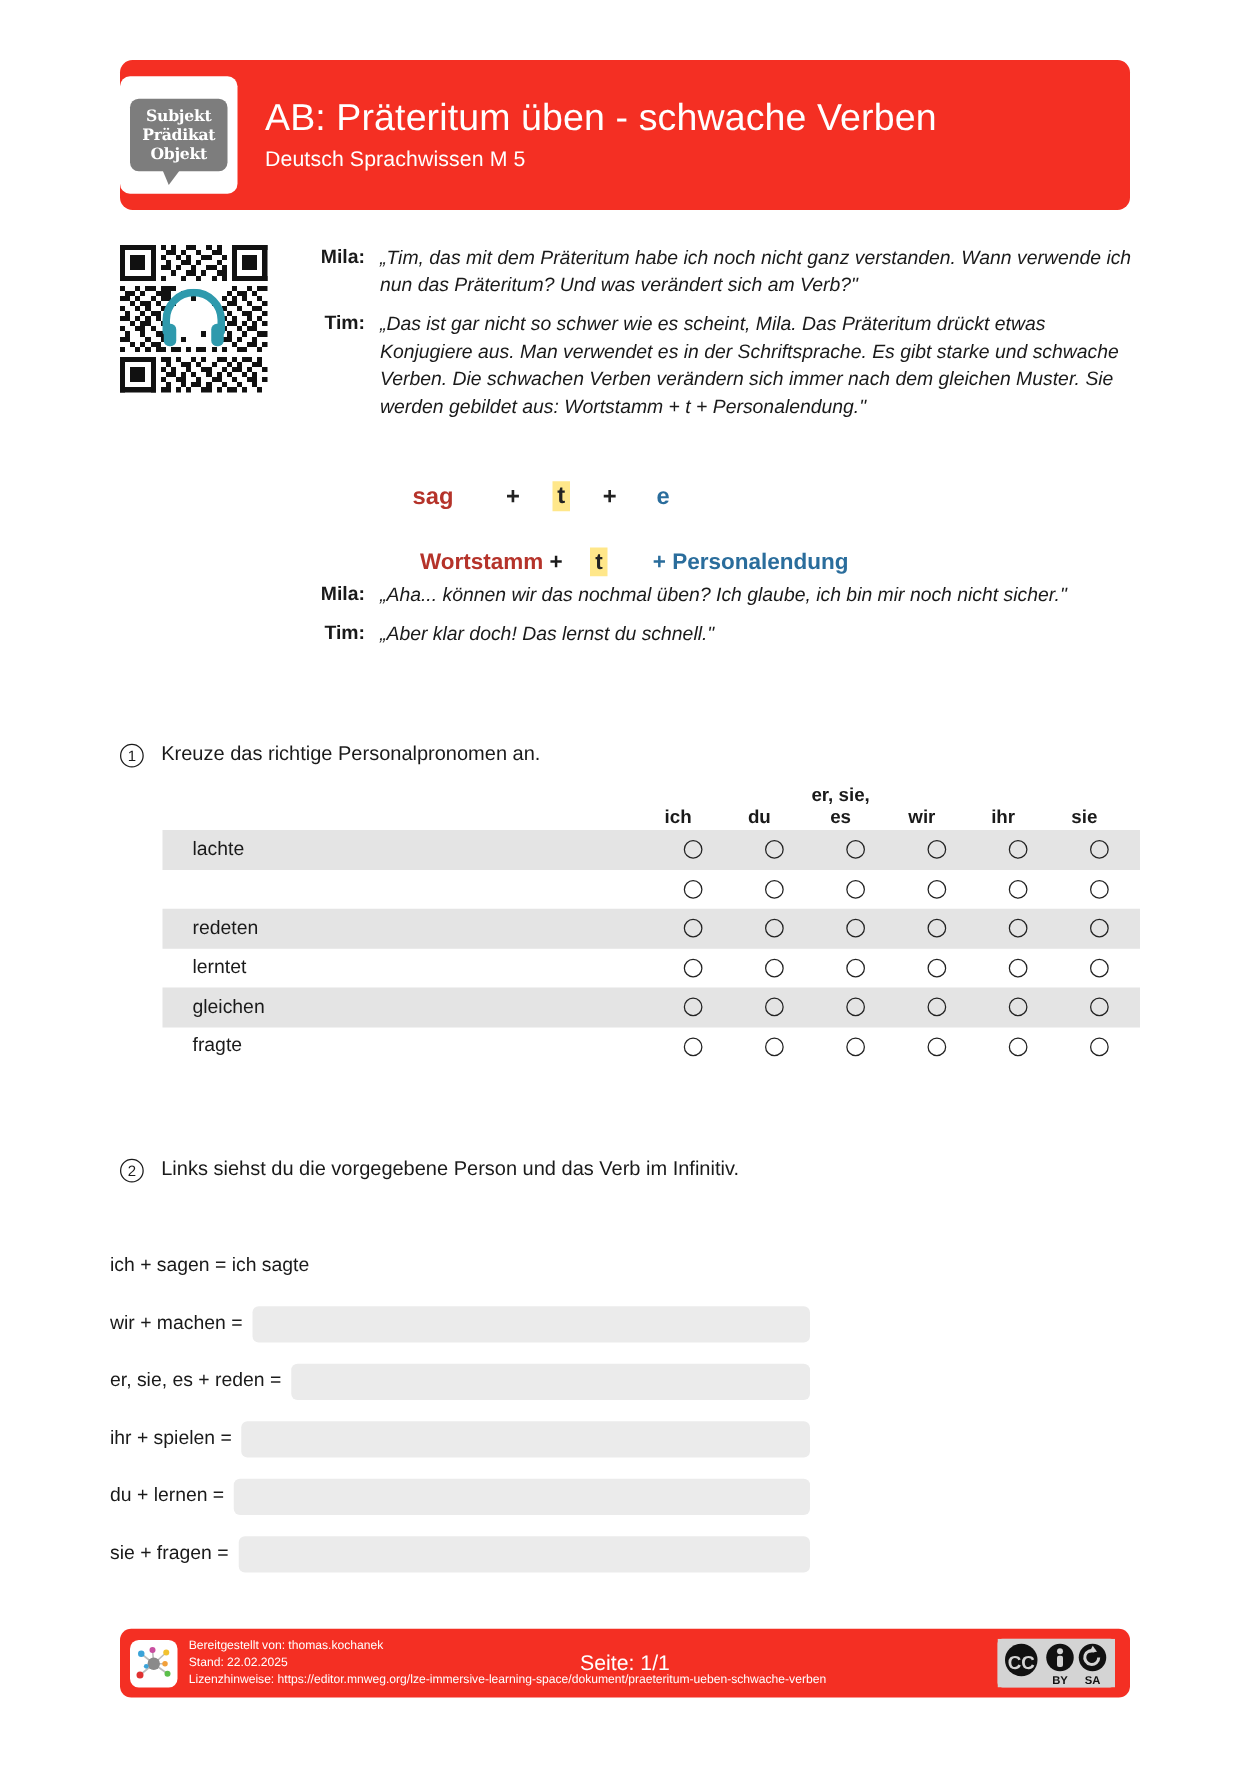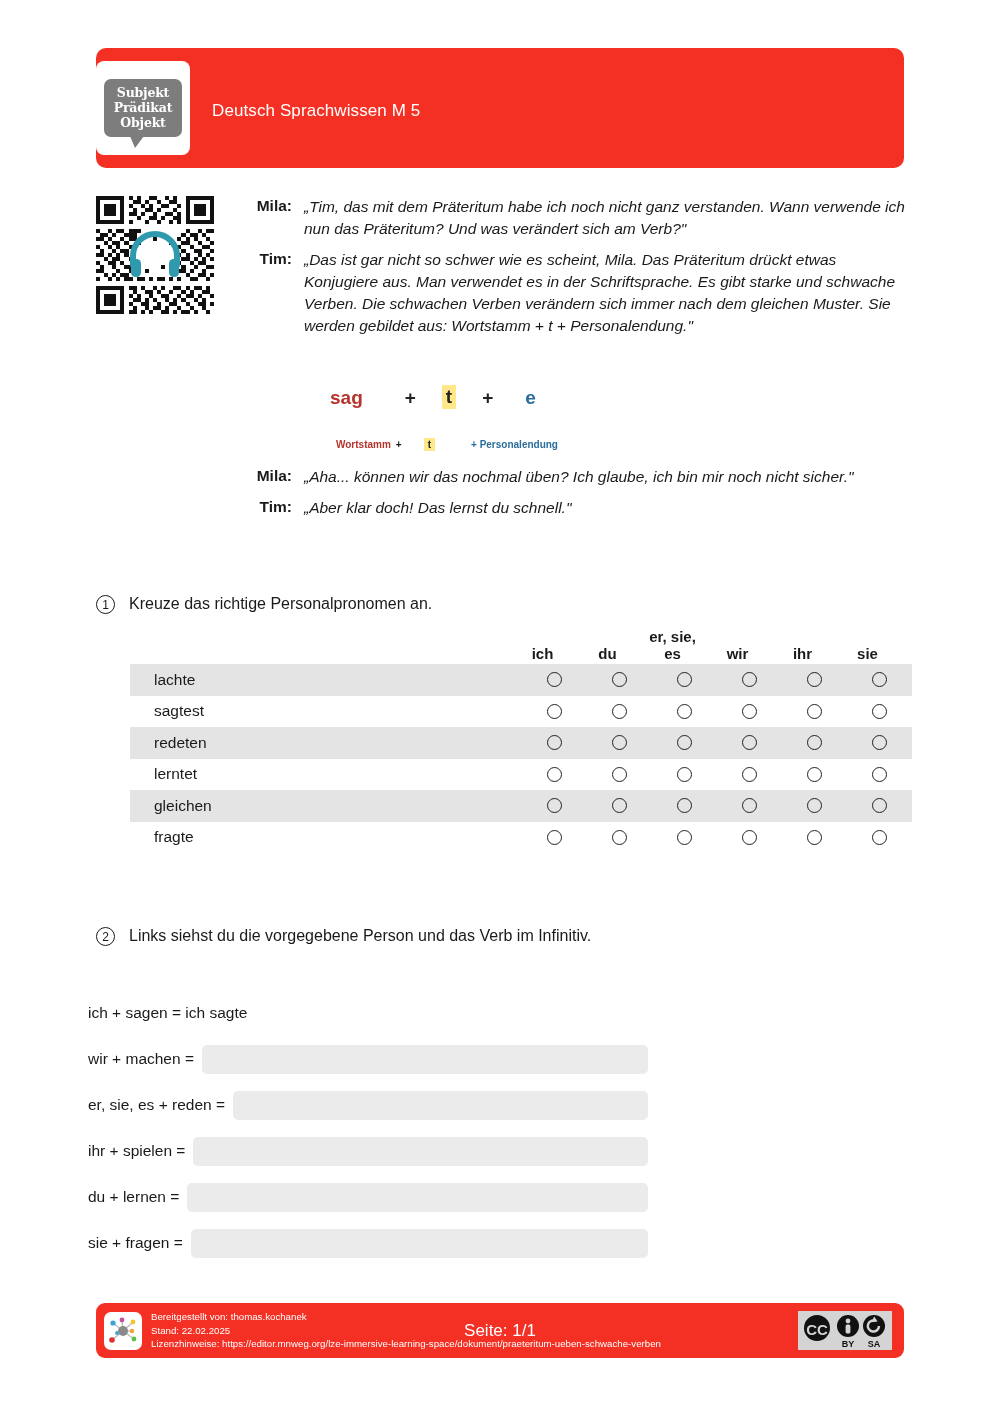--- a/index.html
+++ b/index.html
@@ -122,21 +122,21 @@
     padding: 1px 4px;
   }
   .formula .ending { color: #2a6d9c; }
   .sp { display: inline-block; }
 
   .formula-labels {
     position: absolute;
     left: 336px; top: 438px;
     display: flex;
     align-items: center;
-    font-size: 10px;
+    font-size: 18px;
     font-weight: bold;
   }
   .formula-labels .lbl-stem { color: #b5332a; }
   .formula-labels .lbl-plus { color: #1a1a1a; }
   .formula-labels .lbl-tee { color: #222; background: #ffe78a; padding: 1px 4px; }
   .formula-labels .lbl-end { color: #2a6d9c; }
 
   .dialog2 { position: absolute; left: 232px; top: 466px; width: 680px; }
 
   
@@ -236,20 +236,21 @@
 
 <div class="header">
   <div class="logo-card">
     <div class="bubble">
       <span>Subjekt</span>
       <span>Prädikat</span>
       <span>Objekt</span>
     </div>
   </div>
   <div class="header-text">
+    <div class="header-title">AB: Präteritum üben - schwache Verben</div>
     <div class="header-sub">Deutsch Sprachwissen M 5</div>
   </div>
 </div>
 
 <div class="qr-wrap">
   <svg width="118" height="118" viewBox="0 0 29 29" shape-rendering="crispEdges">
     <rect width="29" height="29" fill="#ffffff"></rect>
     <g fill="#111111">
       <rect x="0" y="0" width="7" height="1"></rect>
         <rect x="0" y="6" width="7" height="1"></rect>
@@ -539,21 +540,20 @@
         <span class="radio"></span>
       </div>
     <div class="col">
         <span class="radio"></span>
       </div>
     <div class="col">
         <span class="radio"></span>
       </div>
   </div>
   <div class="t-row">
-    <div class="label-col">sagtest</div>
     <div class="col">
         <span class="radio"></span>
       </div>
     <div class="col">
         <span class="radio"></span>
       </div>
     <div class="col">
         <span class="radio"></span>
       </div>
     <div class="col">

